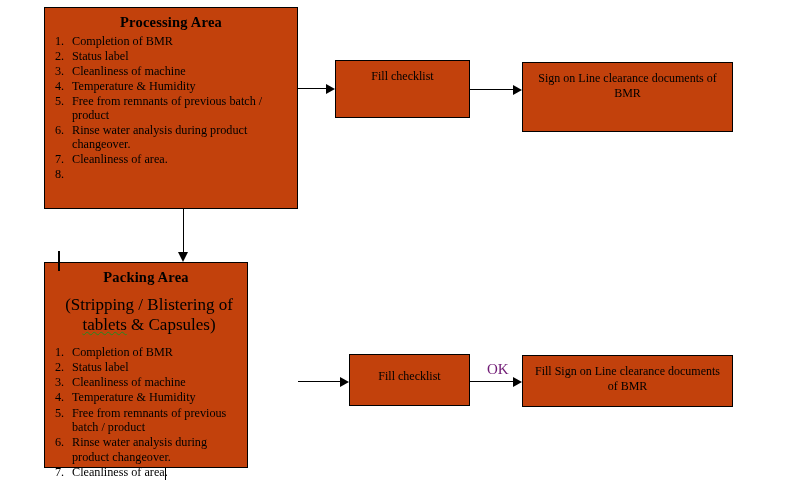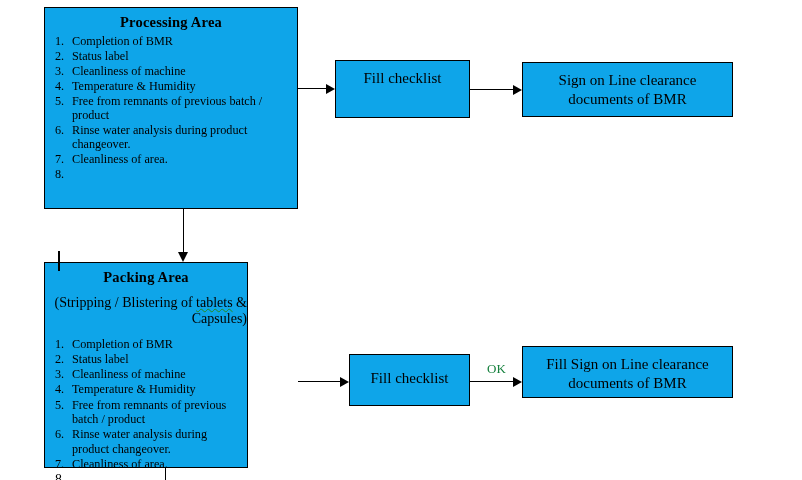--- a/index.html
+++ b/index.html
@@ -19,21 +19,21 @@
     position: absolute;
     inset: 0;
     width: 802px;
     height: 480px;
   }
   
   .box {
     position: absolute;
     box-sizing: border-box;
     border: 1.4px solid #000;
-    background: #0ea5e9;
+    background: #c2410c;
   }
   
   #processing-area-box {
     left: 44px;
     top: 7px;
     width: 254px;
     height: 202px;
   }
   #packing-area-box {
     left: 44px;
@@ -43,22 +43,22 @@
   }
   .area-title {
     font-weight: bold;
     font-size: 14.5px;
     text-align: center;
     margin-top: 6px;
     margin-bottom: 3px;
     letter-spacing: 0.2px;
   }
   .area-subtitle {
-    font-size: 14px;
-    text-align: right;
+    font-size: 17px;
+    text-align: center;
     padding-left: 6px;
     margin-top: 9px;
     margin-bottom: 10px;
   }
   .squiggle {
     
     text-decoration: underline;
     text-decoration-style: wavy;
     text-decoration-color: #228B22;
     text-decoration-thickness: 1px;
@@ -98,36 +98,36 @@
   #fill-checklist-box-1 {
     left: 335px;
     top: 60px;
     width: 135px;
     height: 58px;
   }
   #sign-box-1 {
     left: 522px;
     top: 62px;
     width: 211px;
-    height: 55px;
+    height: 70px;
   }
   #fill-checklist-box-2 {
     left: 349px;
     top: 354px;
     width: 121px;
     height: 52px;
   }
   #sign-box-2 {
     left: 522px;
-    top: 346px;
+    top: 355px;
     width: 211px;
     height: 52px;
   }
   .box-text {
-    font-size: 15px;
+    font-size: 12px;
     text-align: center;
     padding: 8px 8px 0 8px;
     line-height: 1.25;
   }
   .box-text.mid {
     padding-top: 14px;
   }
 
   
   .hline {
@@ -156,22 +156,22 @@
     border-right: 5.5px solid transparent;
     border-top: 10px solid #000;
   }
   .tick {
     position: absolute;
     width: 0;
     border-left: 2.2px solid #000;
   }
   .edge-label {
     position: absolute;
-    font-size: 13px;
-    color: #15803d;
+    font-size: 15px;
+    color: #701a75;
   }
 </style>
 </head>
 <body>
 
 <div class="canvas">
 
   <div class="box" id="processing-area-box">
     <div class="area-title">Processing Area</div>
     <ul class="checklist">

